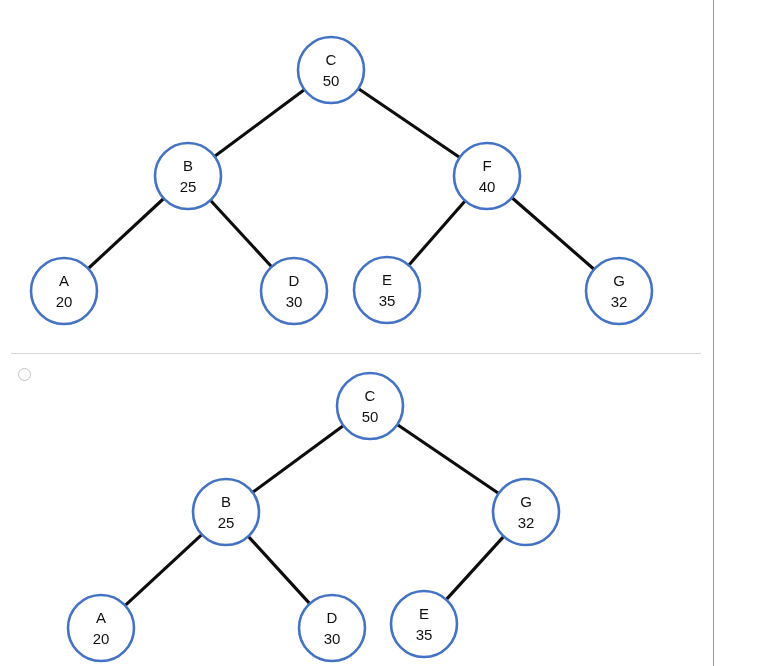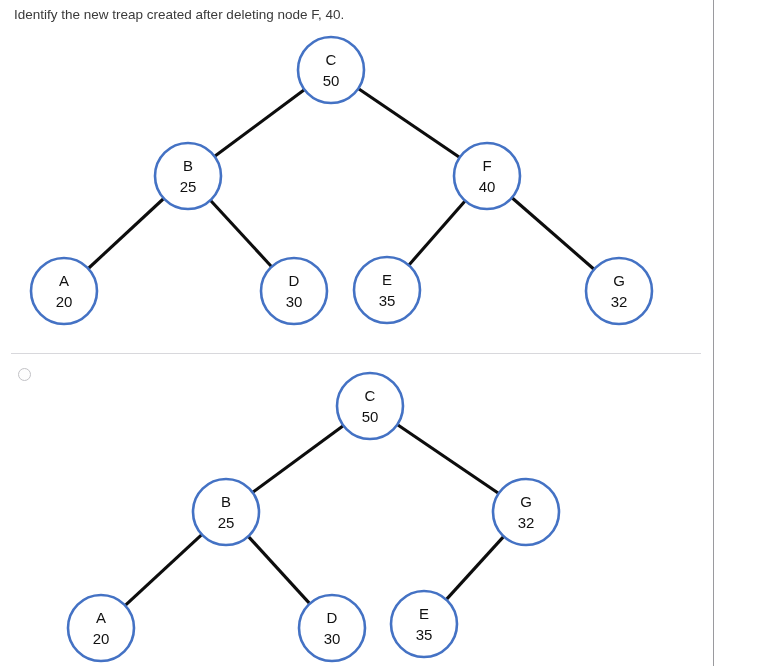--- a/index.html
+++ b/index.html
@@ -79,21 +79,20 @@
     fill: #111111;
     text-anchor: middle;
     dominant-baseline: middle;
   }
 </style>
 </head>
 <body>
 
 <div id="page-root">
 
-  <div class="question-text">Identify the new treap created after deleting node F, 40.</div>
 
   <svg class="tree-svg" id="svg-treap-original" width="763" height="666">
       <line x1="305.2925405134555" y1="89.05587905995607" x2="213.7074594865445" y2="156.94412094004392" class="edge-line"></line>
       <line x1="357.4679578799087" y1="87.98463804660463" x2="460.5320421200913" y2="158.01536195339537" class="edge-line"></line>
       <line x1="164.53713431352725" y1="197.75991575761586" x2="87.46286568647275" y2="269.2400842423841" class="edge-line"></line>
       <line x1="209.68796180693403" y1="199.5293925263907" x2="272.312038193066" y2="267.4706074736093" class="edge-line"></line>
       <line x1="465.89798981413963" y1="200.0562916118808" x2="408.10201018586037" y2="265.9437083881192" class="edge-line"></line>
       <line x1="511.12769059315457" y1="197.02033650161195" x2="594.8723094068454" y2="269.97966349838805" class="edge-line"></line>
       <g>
         <circle cx="331" cy="70" r="33" class="node-circle"></circle>

